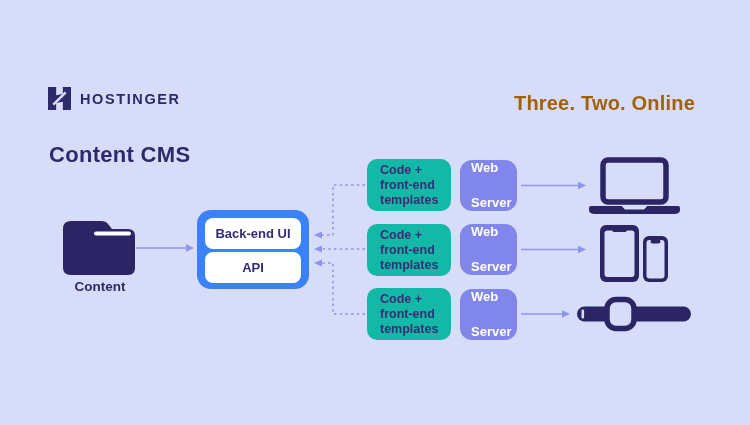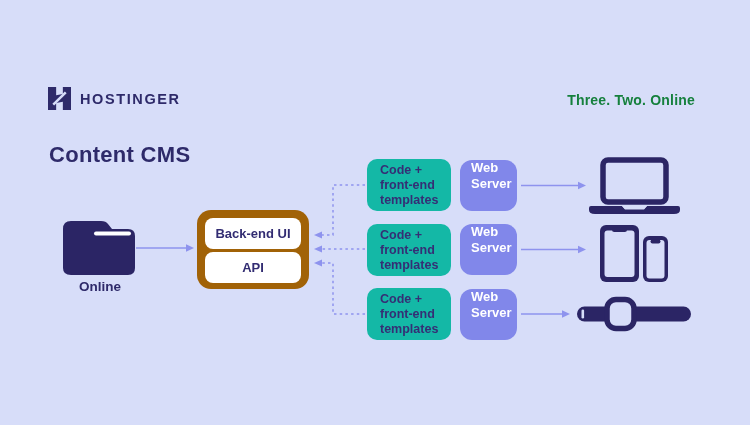--- a/index.html
+++ b/index.html
@@ -9,45 +9,45 @@
     background:#d7ddf9;
     font-family:"Liberation Sans", sans-serif;
     overflow:hidden;
     color:#2e2a6a;
   }
   .abs{position:absolute;}
 
   
   .logo{left:48px;top:87px;display:flex;align-items:center;gap:9px;}
   .brand{font-size:14.5px;font-weight:bold;letter-spacing:1.6px;color:#2e2a6a;}
-  .tagline{top:92px;right:55px;font-size:14px;font-weight:bold;color:#15803d;letter-spacing:.2px;}
+  .tagline{top:92px;right:55px;font-size:20px;font-weight:bold;color:#a16207;letter-spacing:.2px;}
 
   
   .page-title{left:49px;top:142px;font-size:22px;font-weight:bold;letter-spacing:.3px;color:#2e2a6a;}
 
   
   .content-label{left:63px;top:279px;width:74px;text-align:center;font-size:13.5px;font-weight:bold;color:#2e2a6a;}
 
   
-  .backend{left:197px;top:210px;width:112px;height:79px;background:#a16207;border-radius:14px;}
+  .backend{left:197px;top:210px;width:112px;height:79px;background:#3b82f6;border-radius:14px;}
   .backend .pill{position:absolute;left:8px;width:96px;height:31px;background:#ffffff;border-radius:8px;
                  display:flex;align-items:center;justify-content:center;
                  font-size:13px;font-weight:bold;color:#322c72;}
   .pill.ui{top:8px;}
   .pill.api{top:42px;}
 
   
   .code-box{width:84px;height:52px;background:#14b8a6;border-radius:10px;left:367px;
             display:flex;flex-direction:column;justify-content:center;padding-left:13px;box-sizing:border-box;}
   .code-box span{font-size:12.5px;line-height:15px;font-weight:bold;color:#352e75;}
   .code-r1{top:159px;} .code-r2{top:224px;} .code-r3{top:288px;}
 
   
   .web-box{width:57px;height:51px;background:#8187ea;border-radius:12px;left:460px;
-           display:flex;flex-direction:column;justify-content:flex-start;padding-left:11px;box-sizing:border-box;}
+           display:flex;flex-direction:column;justify-content:space-between;padding-left:11px;box-sizing:border-box;}
   .web-box span{font-size:13px;line-height:16px;font-weight:bold;color:#ffffff;}
   .web-r1{top:160px;} .web-r2{top:224px;} .web-r3{top:289px;}
 
   svg{display:block;}
   .overlay{left:0;top:0;pointer-events:none;}
 </style>
 </head>
 <body>
 
 <div class="canvas">
@@ -112,21 +112,21 @@
       <rect x="650.5" y="239.5" width="10" height="4" rx="2" fill="#2b2565"></rect>
     </g>
 
     <g>
       <rect x="577" y="306.5" width="114" height="15" rx="7.5" fill="#2b2565"></rect>
       <rect x="581.5" y="309.5" width="2.6" height="9" rx="1.3" fill="#d7ddf9"></rect>
       <rect x="607" y="299.5" width="27" height="29" rx="9" fill="#d7ddf9" stroke="#2b2565" stroke-width="5.5"></rect>
     </g>
   </svg>
 
-  <div class="abs content-label">Online</div>
+  <div class="abs content-label">Content</div>
 
   <div class="abs backend">
     <div class="pill ui">Back-end UI</div>
     <div class="pill api">API</div>
   </div>
 
   <div class="abs code-box code-r1">
     <span>Code +</span>
     <span>front-end</span>
     <span>templates</span>

